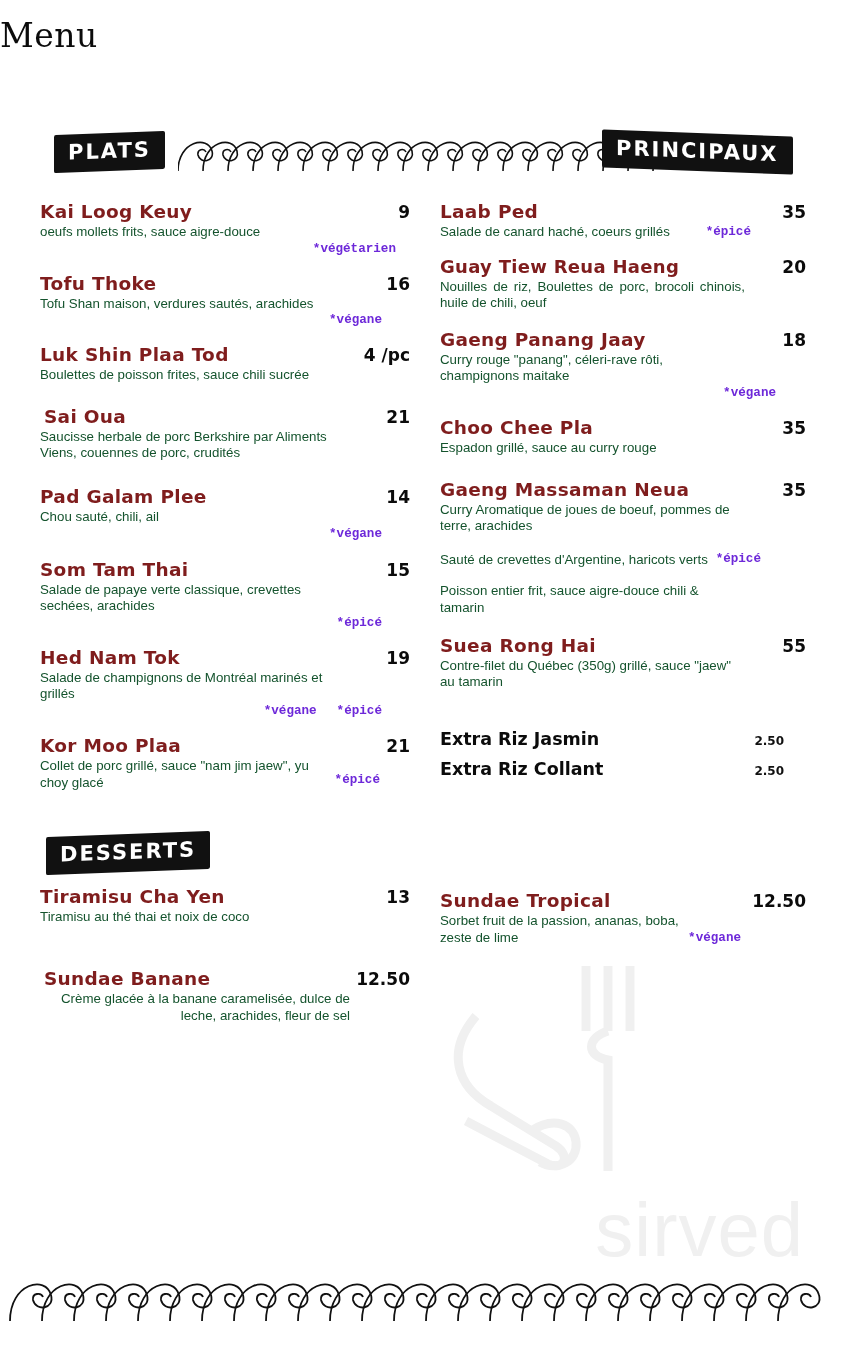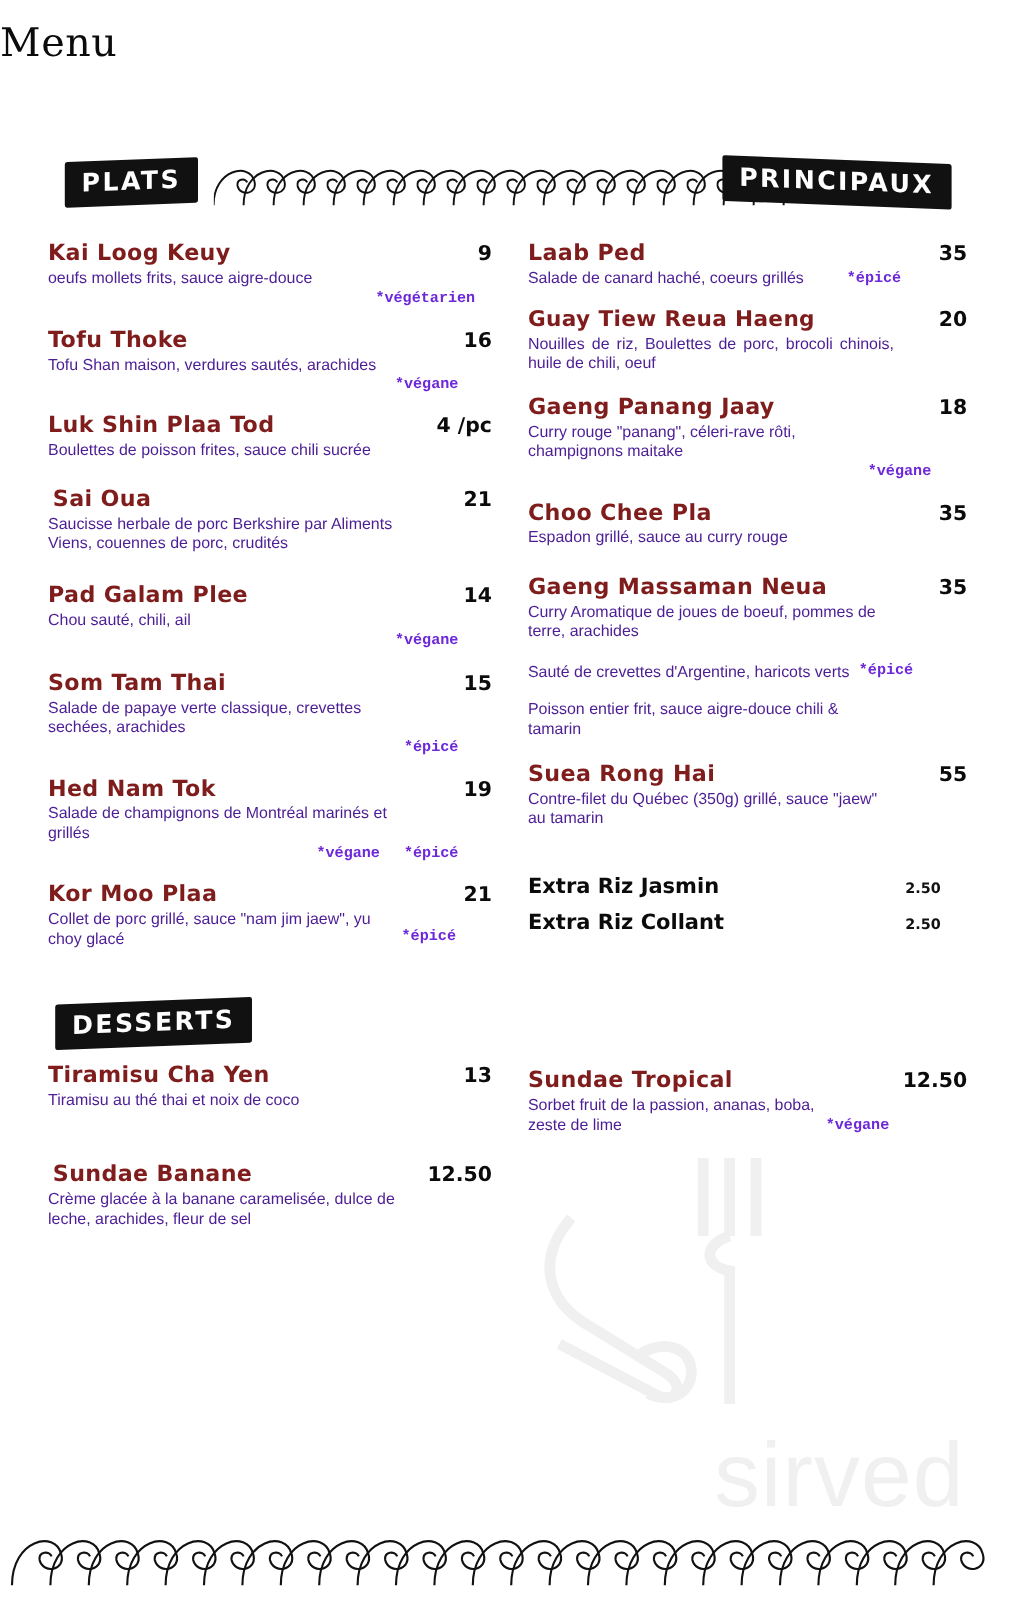--- a/index.html
+++ b/index.html
@@ -102,21 +102,21 @@
     font-weight: bold;
     font-size: 17px;
     color: #0b0b0b;
     margin-left: 10px;
     white-space: nowrap;
   }
   .item-desc {
     font-family: "Liberation Sans", sans-serif;
     font-size: 13.3px;
     line-height: 1.25;
-    color: #4c1d95;
+    color: #14532d;
     margin-top: 2px;
     max-width: 300px;
   }
   .tags-row {
     display: flex;
     justify-content: flex-end;
     gap: 16px;
     font-family: Liberation Mono, monospace;
     font-size: 12.6px;
     font-weight: bold;
@@ -441,21 +441,21 @@
             <span class="item-price">13</span>
           </div>
           <div class="item-desc">Tiramisu au thé thai et noix de coco</div>
         </div>
 
         <div class="item" style="margin-top:42px;">
           <div class="item-head">
             <span class="item-name" style="padding-left:4px;">Sundae Banane</span>
             <span class="item-price">12.50</span>
           </div>
-          <div class="item-desc" style="max-width:310px;">Crème glacée à la banane caramelisée, dulce de leche, arachides, fleur de sel</div>
+          <div class="item-desc" style="max-width:310px;text-align:right;">Crème glacée à la banane caramelisée, dulce de leche, arachides, fleur de sel</div>
         </div>
       </div>
 
       <div class="col col-right">
         <div class="item" style="margin-top:4px;">
           <div class="item-head">
             <span class="item-name">Sundae Tropical</span>
             <span class="item-price">12.50</span>
           </div>
           <div class="item-desc" style="max-width:260px;">Sorbet fruit de la passion, ananas, boba, zeste de lime</div>

